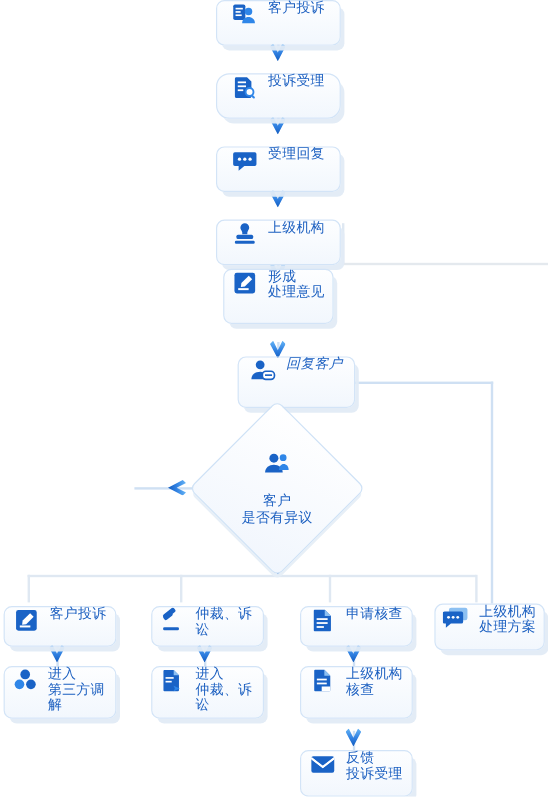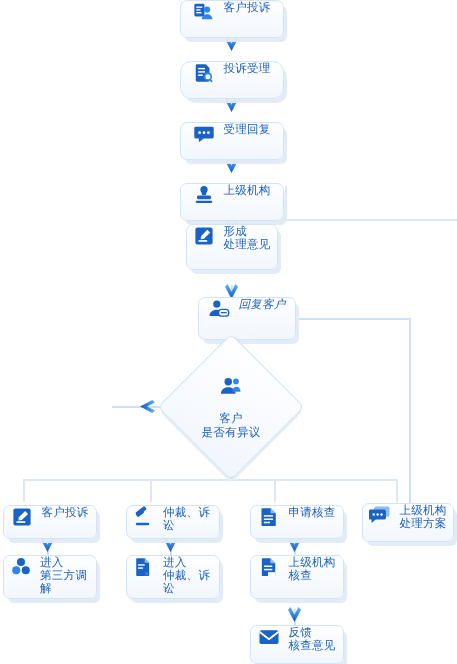--- a/index.html
+++ b/index.html
@@ -292,21 +292,21 @@
     <span class="label">申请核查</span>
   </div>
 
   <div class="node" style="left:250px; top:625px; width:94px; height:39px;">
     <svg class="ico" viewBox="0 0 24 24">
       <rect x="1.6" y="4.6" width="20.8" height="15" rx="1.8" fill="#1a63c6"></rect>
       <path d="M1.6 5.6L12 13.6 22.4 5.6v1.9L12 15.6 1.6 7.5z" fill="#ffffff"></path>
       <path d="M1.6 6.2L12 14.2 22.4 6.2" fill="none" stroke="#ffffff" stroke-width="1.6"></path>
     </svg>
     <span class="label">反馈
-核查意见</span>
+投诉受理</span>
   </div>
 
   <div class="node" style="left:362px; top:503px; width:92px; height:39px;">
     <svg class="ico" viewBox="0 0 24 24">
       <rect x="5.6" y="2.6" width="16.8" height="11.4" rx="2" fill="#8cc0f2"></rect>
       <path d="M1.6 6h15.2a1.7 1.7 0 0 1 1.7 1.7v7.6a1.7 1.7 0 0 1-1.7 1.7H7.4l-4.6 3.8v-3.8H1.6A1.7 1.7 0 0 1-.1 15.3V7.7A1.7 1.7 0 0 1 1.6 6z" fill="#1a63c6"></path>
       <circle cx="5.2" cy="11.4" r="1.3" fill="#ffffff"></circle>
       <circle cx="9.4" cy="11.4" r="1.3" fill="#ffffff"></circle>
       <circle cx="13.6" cy="11.4" r="1.3" fill="#ffffff"></circle>
     </svg>

